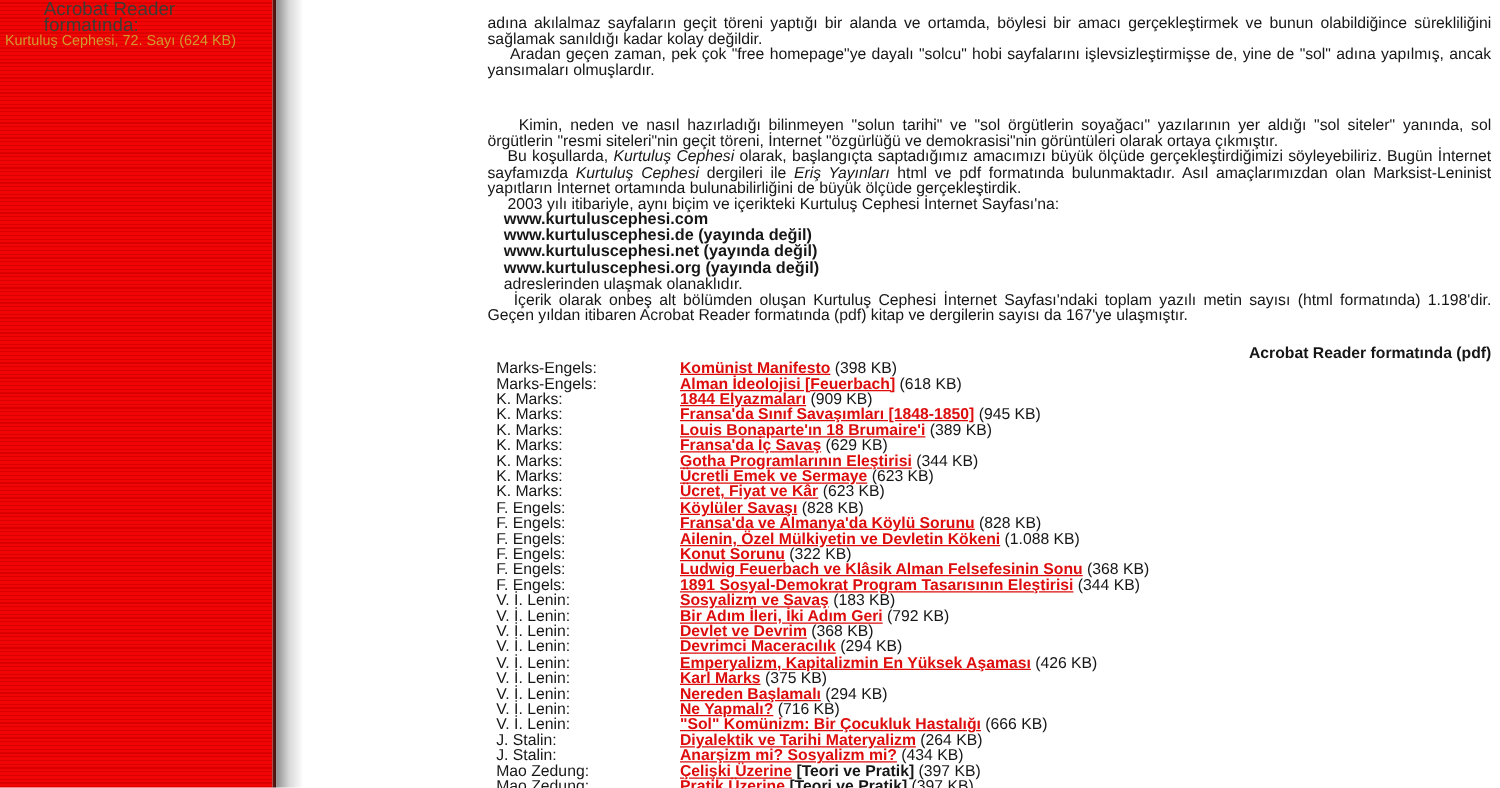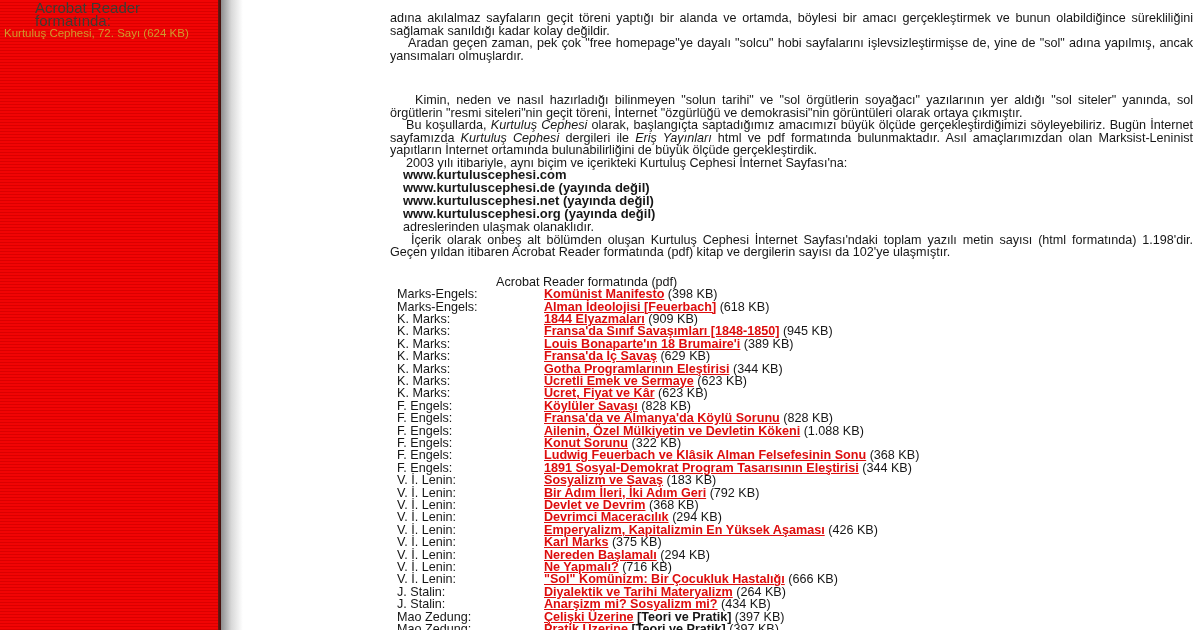--- a/index.html
+++ b/index.html
@@ -44,24 +44,25 @@
   }
   .jfull { text-align: justify; text-align-last: justify; }
   .links-block .line {
     font-weight: bold;
     font-size: 13px;
     line-height: 12.9px;
     padding-left: 13px;
   }
   .list { margin-top: 17px; }
   .list-header {
-    font-weight: normal;
+    font-weight: bold;
     padding-left: 106px;
     line-height: 12.4px;
     white-space: nowrap;
+    text-align: right;
   }
   .row { line-height: 12.4px; white-space: nowrap; padding-left: 7px; }
   .row .author { display: inline-block; width: 99px; }
   a.doc-link {
     color: var(--link-red, #dd0d0d);
     font-weight: bold;
     text-decoration: underline;
     cursor: pointer;
     padding-left: 48px;
   }
@@ -98,21 +99,21 @@
         <div class="line">www.kurtuluscephesi.com</div>
         <div class="line">www.kurtuluscephesi.de (yayında değil)</div>
         <div class="line">www.kurtuluscephesi.net (yayında değil)</div>
         <div class="line">www.kurtuluscephesi.org (yayında değil)</div>
       </div>
       <div class="block">
         <div class="line" style="text-indent: 13px;">adreslerinden ulaşmak olanaklıdır.</div>
       </div>
       <div class="block">
         <div class="line jfull" style="text-indent: 21px;">İçerik olarak onbeş alt bölümden oluşan Kurtuluş Cephesi İnternet Sayfası'ndaki toplam yazılı metin sayısı (html formatında) 1.198'dir.</div>
-        <div class="line">Geçen yıldan itibaren Acrobat Reader formatında (pdf) kitap ve dergilerin sayısı da 102'ye ulaşmıştır.</div>
+        <div class="line">Geçen yıldan itibaren Acrobat Reader formatında (pdf) kitap ve dergilerin sayısı da 167'ye ulaşmıştır.</div>
       </div>
     </div>
   <div class="list">
     <div class="list-header">Acrobat Reader formatında (pdf)</div>
     <div>
         <div class="row"><span class="author">Marks-Engels:</span><a class="doc-link">Komünist Manifesto</a> <span class="size">(398 KB)</span></div>
         <div class="row"><span class="author">Marks-Engels:</span><a class="doc-link">Alman İdeolojisi [Feuerbach]</a> <span class="size">(618 KB)</span></div>
         <div class="row"><span class="author">K. Marks:</span><a class="doc-link">1844 Elyazmaları</a> <span class="size">(909 KB)</span></div>
         <div class="row"><span class="author">K. Marks:</span><a class="doc-link">Fransa'da Sınıf Savaşımları [1848-1850]</a> <span class="size">(945 KB)</span></div>
         <div class="row"><span class="author">K. Marks:</span><a class="doc-link">Louis Bonaparte'ın 18 Brumaire'i</a> <span class="size">(389 KB)</span></div>

